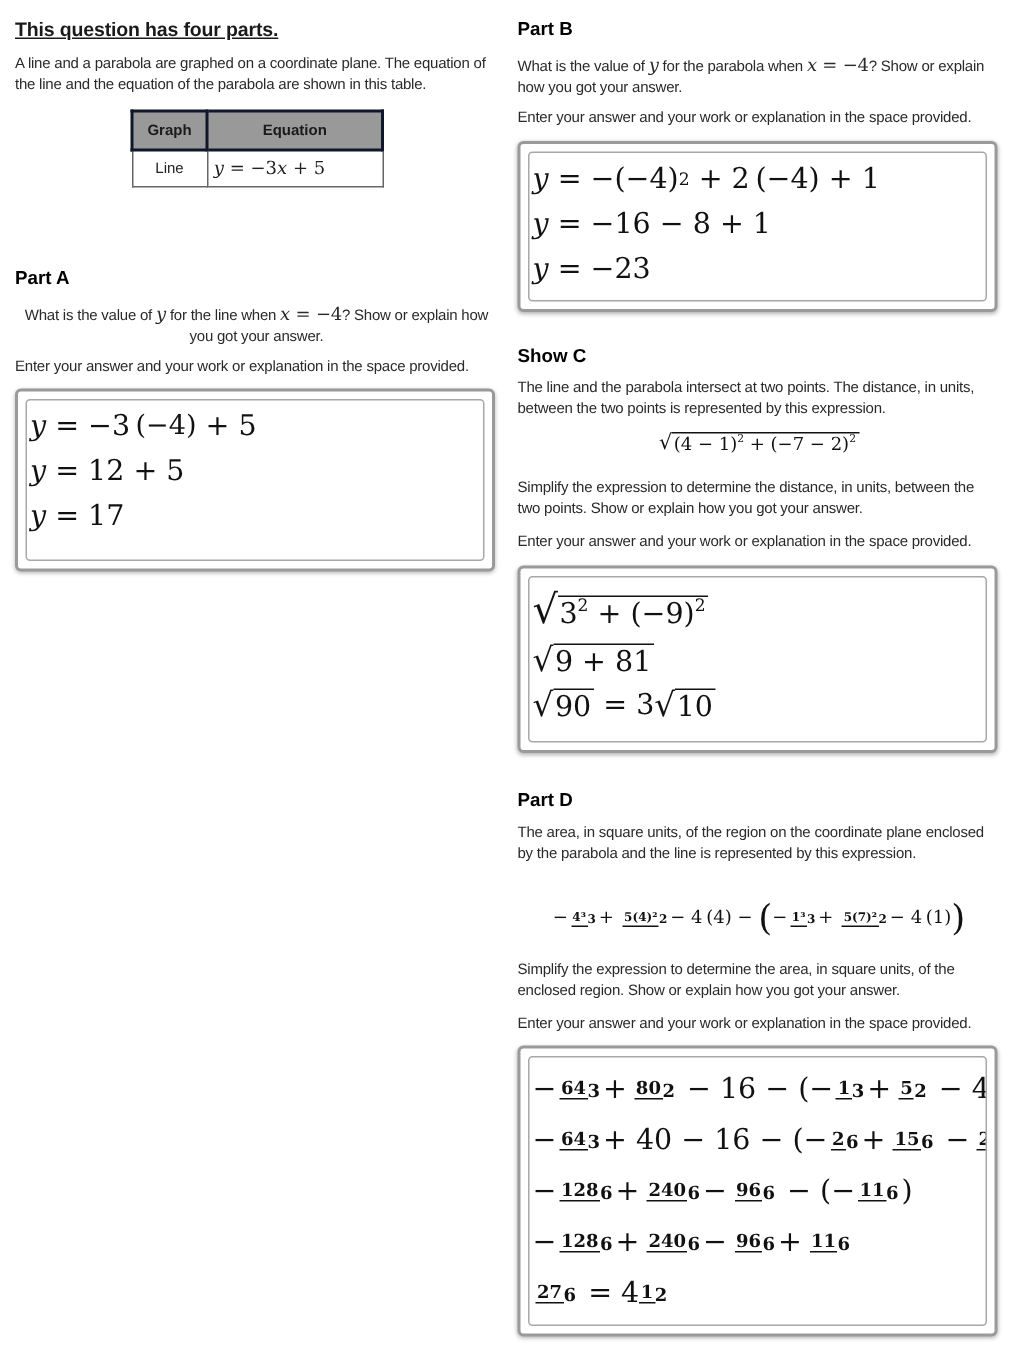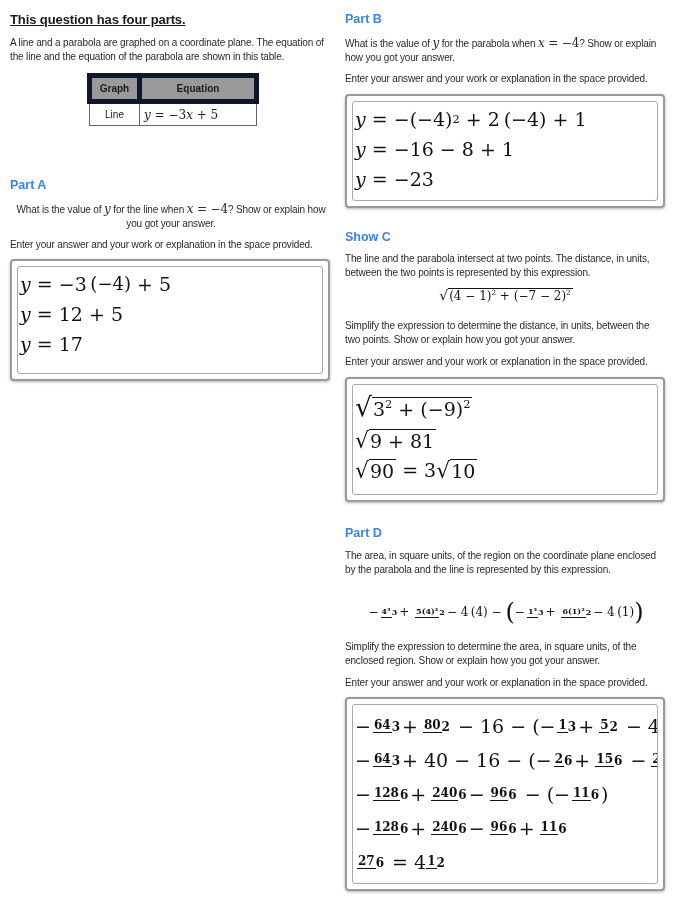--- a/index.html
+++ b/index.html
@@ -4,28 +4,28 @@
 <style>
   * { box-sizing: border-box; margin: 0; padding: 0; }
   html, body { width: 675px; height: 898px; background: #ffffff; overflow: hidden; }
   body { position: relative; font-family: "Liberation Sans", sans-serif; color: #222; }
 
   .col { position: absolute; }
   .left { left: 10px; top: 0; width: 322px; }
   .right { left: 345px; top: 0; width: 322px; }
 
   .title { position: absolute; font-size: 13px; font-weight: bold; color: #1a1a1a; letter-spacing: -0.1px; text-decoration: underline; }
-  .part-h { position: absolute; font-size: 12.5px; font-weight: bold; color: #3b82f6; }
+  .part-h { position: absolute; font-size: 12.5px; font-weight: bold; color: #000000; }
   .p { position: absolute; font-size: 10px; line-height: 14px; color: #2a2a2a; letter-spacing: -0.15px; }
   .math { font-family: "DejaVu Serif", "Liberation Serif", serif; font-style: italic; font-size: 12px; }
   .mathn { font-family: "DejaVu Serif", "Liberation Serif", serif; font-size: 12px; }
 
   
   .eq-table { position: absolute; border-collapse: collapse; font-size: 10px; }
-  .eq-table th { background: #999999; color: #1a1a1a; font-weight: bold; font-size: 10px; height: 26px; border: 5px solid #0f172a; text-align: center; }
+  .eq-table th { background: #999999; color: #1a1a1a; font-weight: bold; font-size: 10px; height: 26px; border: 2px solid #0f172a; text-align: center; }
   .eq-table td { border: 1px solid #666; height: 24px; font-size: 10px; }
   .eq-table td.g { text-align: center; width: 50px; }
   .eq-table td.e { padding-left: 4px; width: 117px; font-family: "DejaVu Serif", serif; font-size: 12px; }
   .eq-table td.e i { font-style: italic; }
 
   
   .box-outer { position: absolute; border: 2px solid #9a9a9a; border-radius: 4px; box-shadow: 0 1px 3px rgba(0,0,0,0.3); background: #fff; }
   .box-inner { position: absolute; left: 5px; top: 5px; right: 5px; bottom: 5px; border: 1.5px solid #a8a8a8; border-radius: 3px; background: #fff; padding: 2px 2px; overflow: hidden; }
   .ans-line { font-family: "DejaVu Serif", "Liberation Serif", serif; font-size: 19px; color: #111; height: 30px; line-height: 30px; white-space: nowrap; display: flex; align-items: center; }
   .ans-line .v { font-style: italic; }
@@ -137,21 +137,21 @@
       </span>+
     <span class="frac">
         <span class="n">5(4)²</span>
         <span class="d">2</span>
       </span>− 4 (4) −
     <span class="bigparen">(</span>−<span class="frac">
         <span class="n">1³</span>
         <span class="d">3</span>
       </span>+
     <span class="frac">
-        <span class="n">6(1)²</span>
+        <span class="n">5(7)²</span>
         <span class="d">2</span>
       </span>− 4 (1)<span class="bigparen">)</span>
   </div>
   <div class="p" style="top:640px;left:0;width:322px;">Simplify the expression to determine the area, in square units, of the enclosed region. Show or explain how you got your answer.</div>
   <div class="p" style="top:676px;left:0;width:330px;">Enter your answer and your work or explanation in the space provided.</div>
 
   <div class="box-outer" style="left:0;top:697px;width:320px;height:194px;">
     <div class="box-inner" style="padding-top:4px;">
       <div class="ans-line line-d">−<span class="frac">
             <span class="n">64</span>

